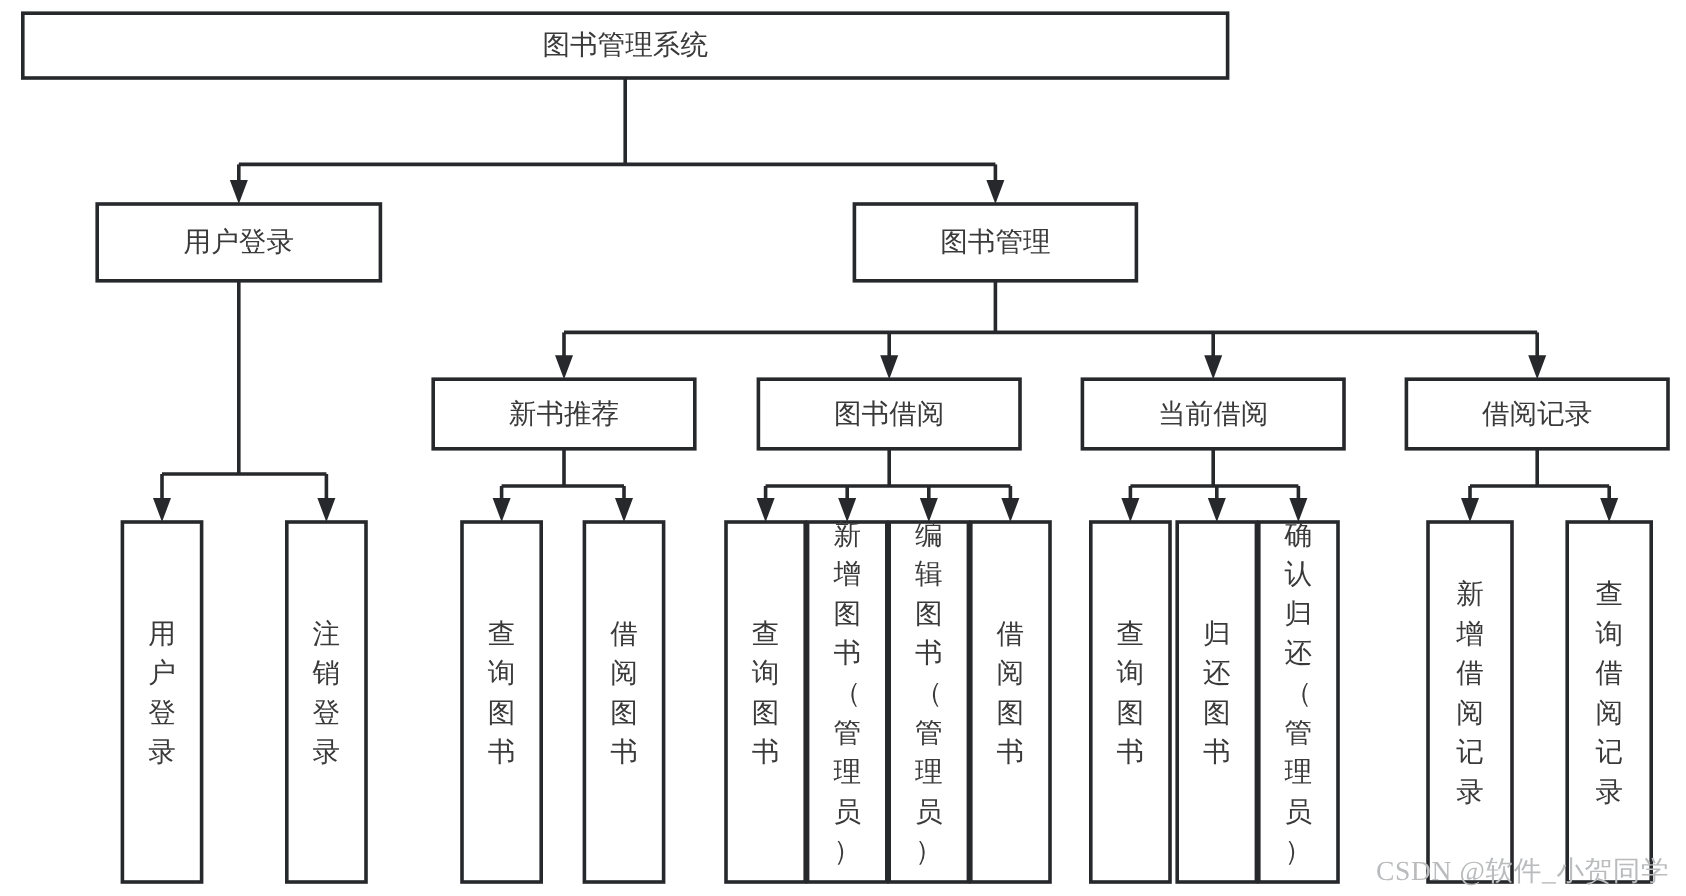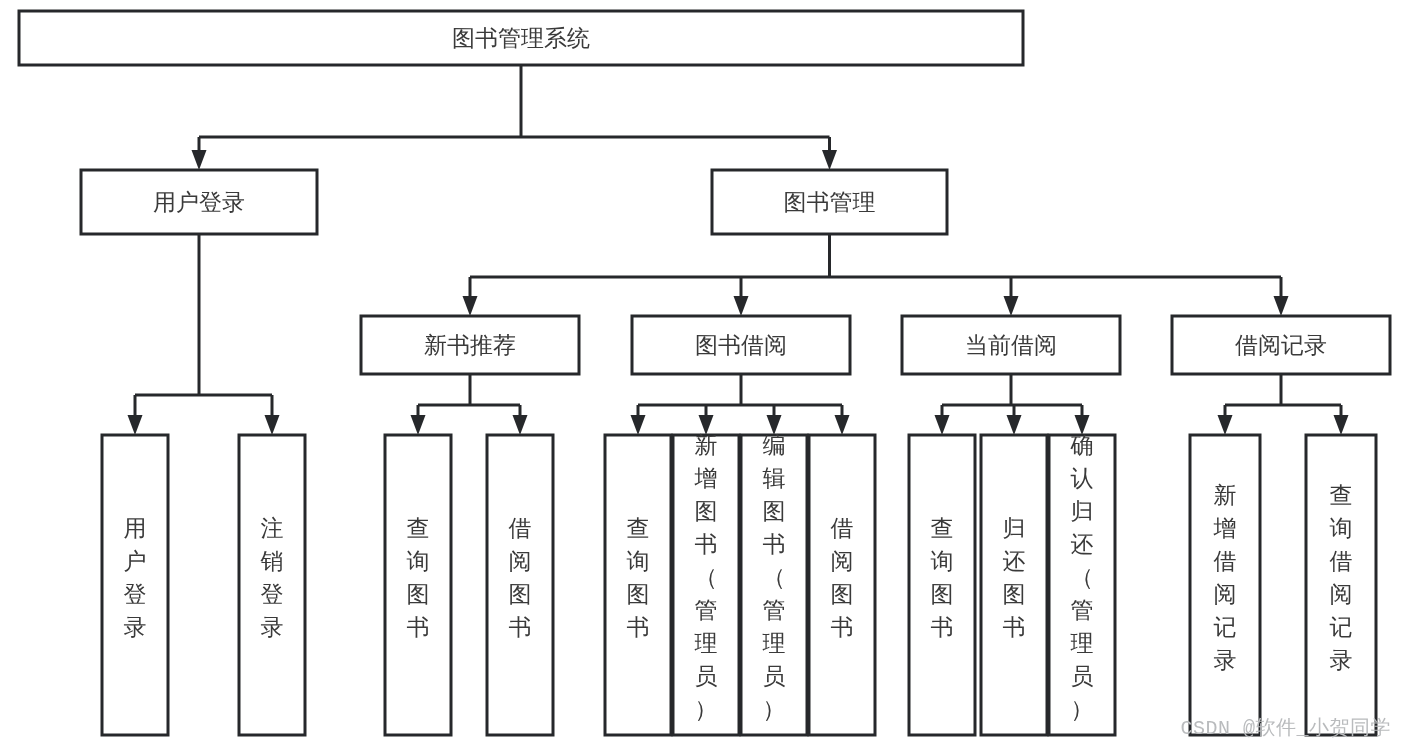--- a/index.html
+++ b/index.html
@@ -51,22 +51,22 @@
   .node-label-v {
     font-family: "DejaVu Sans", "Liberation Sans", sans-serif;
     font-size: 23px;
     fill: #3a3a3a;
     text-anchor: middle;
   }
   .watermark-text {
     position: absolute;
     right: 14px;
     bottom: 6px;
-    font-family: Liberation Mono, monospace;
-    font-size: 20px;
+    font-family: Liberation Serif, serif;
+    font-size: 23px;
     color: #b9bbbd;
     white-space: nowrap;
     letter-spacing: 0.5px;
     user-select: none;
     text-align: center;
   }
 </style>
 </head>
 <body>
 

